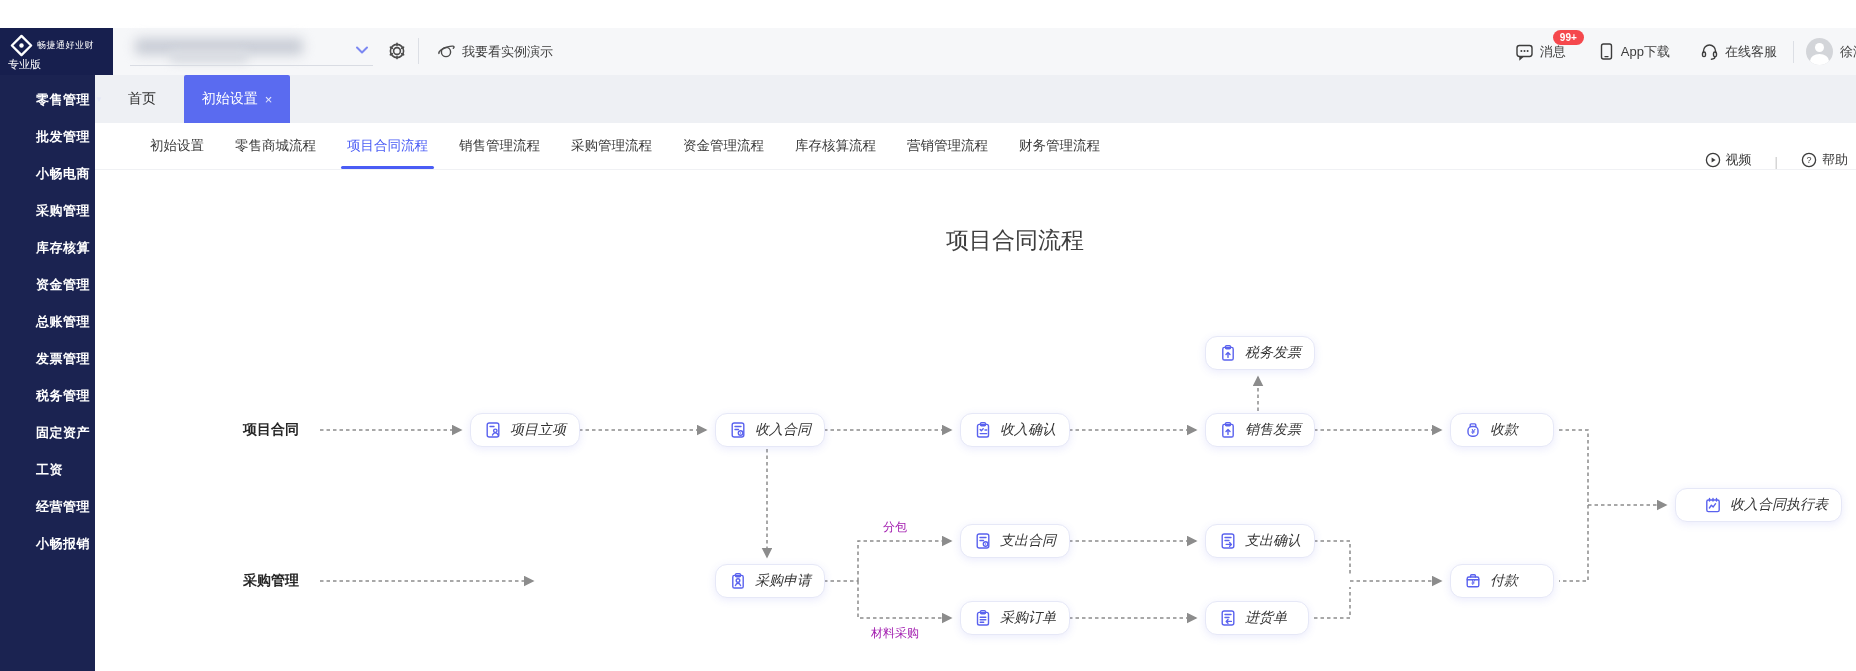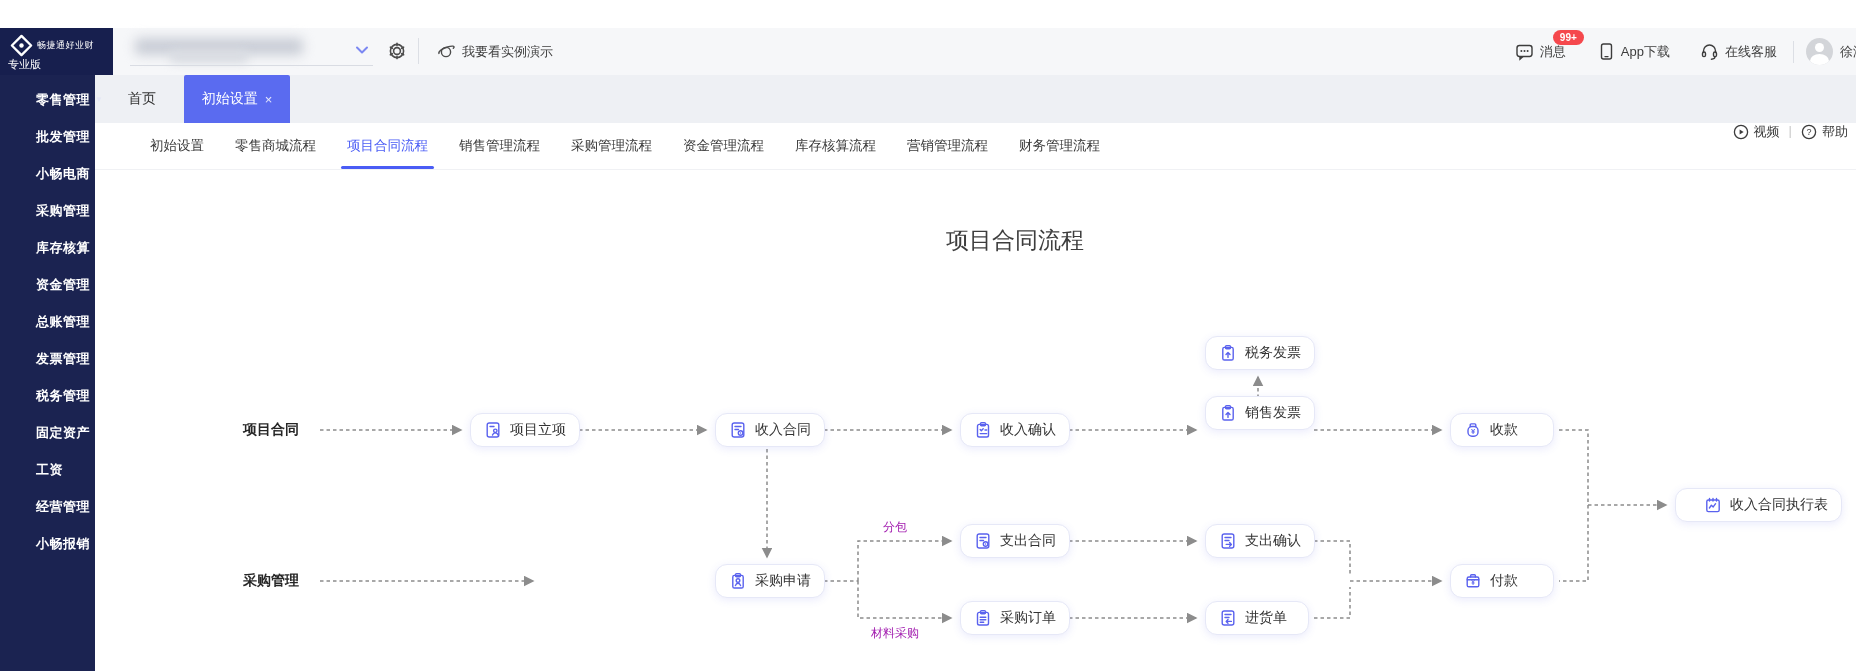--- a/index.html
+++ b/index.html
@@ -42,32 +42,32 @@
   .side-item{height:37px;display:flex;align-items:center;padding-left:36px;color:#fff;font-size:13px;font-weight:600;
              cursor:pointer;letter-spacing:.5px;white-space:nowrap;}
   .side-item .caret{font-size:8px;margin-left:5px;color:#e4e7f5;}
   
   .content{position:absolute;left:95px;top:123px;width:1761px;height:548px;background:#fff;}
   .subtabs{position:relative;height:47px;border-bottom:1px solid #f0f1f4;display:flex;align-items:center;
            padding-left:53px;gap:27px;box-sizing:border-box;}
   .subtab{font-size:13.5px;color:#3a3a3a;cursor:pointer;position:relative;height:100%;display:flex;align-items:center;padding:0 2px;}
   .subtab.active{color:#4a5cf5;}
   .subtab.active:after{content:"";position:absolute;left:-4px;right:-4px;bottom:0;height:3px;background:#4a5cf5;border-radius:2px;}
-  .subtabs-right{position:absolute;right:8px;top:0;height:100%;display:flex;align-items:flex-start;gap:7px;font-size:13px;color:#3c3c3c;}
+  .subtabs-right{position:absolute;right:8px;top:0;height:100%;display:flex;align-items:flex-end;gap:21px;font-size:13px;color:#3c3c3c;}
   .subtabs-right .sep{color:#c9c9c9;margin:0 2px;}
   .rt-item{display:flex;align-items:center;gap:5px;cursor:pointer;}
   
   .canvas{position:absolute;left:0;top:47px;width:1761px;height:501px;}
   .flow-title{position:absolute;left:740px;top:55px;width:360px;text-align:center;font-size:23px;color:#3d3d3d;font-weight:500;}
   .flow-lines{position:absolute;left:0;top:-47px;}
   .lane-label{position:absolute;font-size:14px;font-weight:600;color:#262626;transform:translateY(-50%);}
   .branch-label{position:absolute;font-size:12px;color:#a21caf;}
   .flow-node{position:absolute;height:34px;min-width:104px;box-sizing:border-box;background:#fff;
              border:1px solid #e6e8f7;border-radius:12px;box-shadow:0 2px 8px rgba(82,92,229,.12);
-             display:flex;align-items:center;gap:8px;padding:0 13px;font-size:14px;color:#333;cursor:pointer;white-space:nowrap;}
+             display:flex;align-items:center;gap:8px;padding:0 13px;font-size:14px;color:#333;cursor:pointer;white-space:nowrap;font-style:italic;}
   .flow-node .n-icon{width:18px;height:18px;flex:none;display:flex;}
   svg{display:block;}
 </style>
 </head>
 <body>
 
 <div class="topstrip"></div>
 
 <div class="header">
   <div class="blur1"></div>
@@ -306,21 +306,21 @@
       <div class="flow-node" style="left: 1110px; top: 166px;">
         <span class="n-icon">
           <svg width="18" height="18" viewBox="0 0 18 18" fill="none" stroke="#5A62EE" stroke-width="1.4" stroke-linecap="round" stroke-linejoin="round">
             <rect x="3.8" y="3.4" width="10.4" height="12.6" rx="1.6"></rect>
             <rect x="6.5" y="1.6" width="5" height="3.2" rx="1"></rect>
             <path d="M9 13.4V8.4M9 8.4l-2 2M9 8.4l2 2"></path>
           </svg>
         </span>
         <span>税务发票</span>
       </div>
-      <div class="flow-node" style="left: 1110px; top: 226px;">
+      <div class="flow-node" style="left: 1110px; top: 243px;">
         <span class="n-icon">
           <svg width="18" height="18" viewBox="0 0 18 18" fill="none" stroke="#5A62EE" stroke-width="1.4" stroke-linecap="round" stroke-linejoin="round">
             <rect x="3.8" y="3.4" width="10.4" height="12.6" rx="1.6"></rect>
             <rect x="6.5" y="1.6" width="5" height="3.2" rx="1"></rect>
             <path d="M9 13.4V8.4M9 8.4l-2 2M9 8.4l2 2"></path>
           </svg>
         </span>
         <span>销售发票</span>
       </div>
       <div class="flow-node" style="left: 1355px; top: 243px;">

